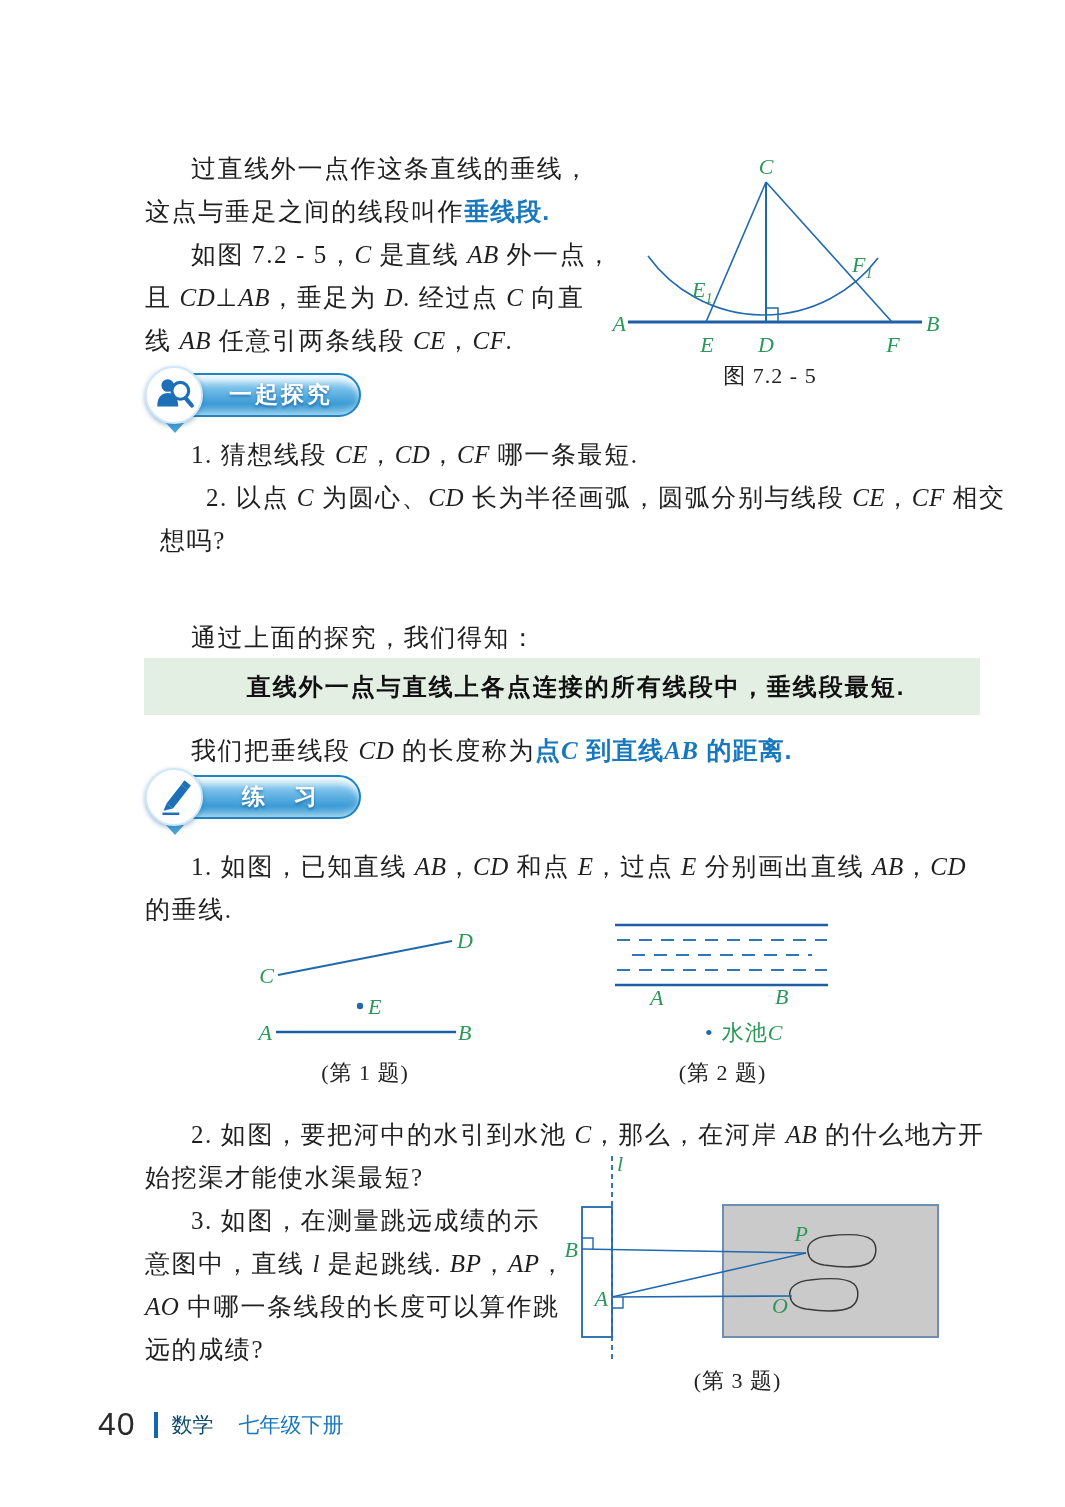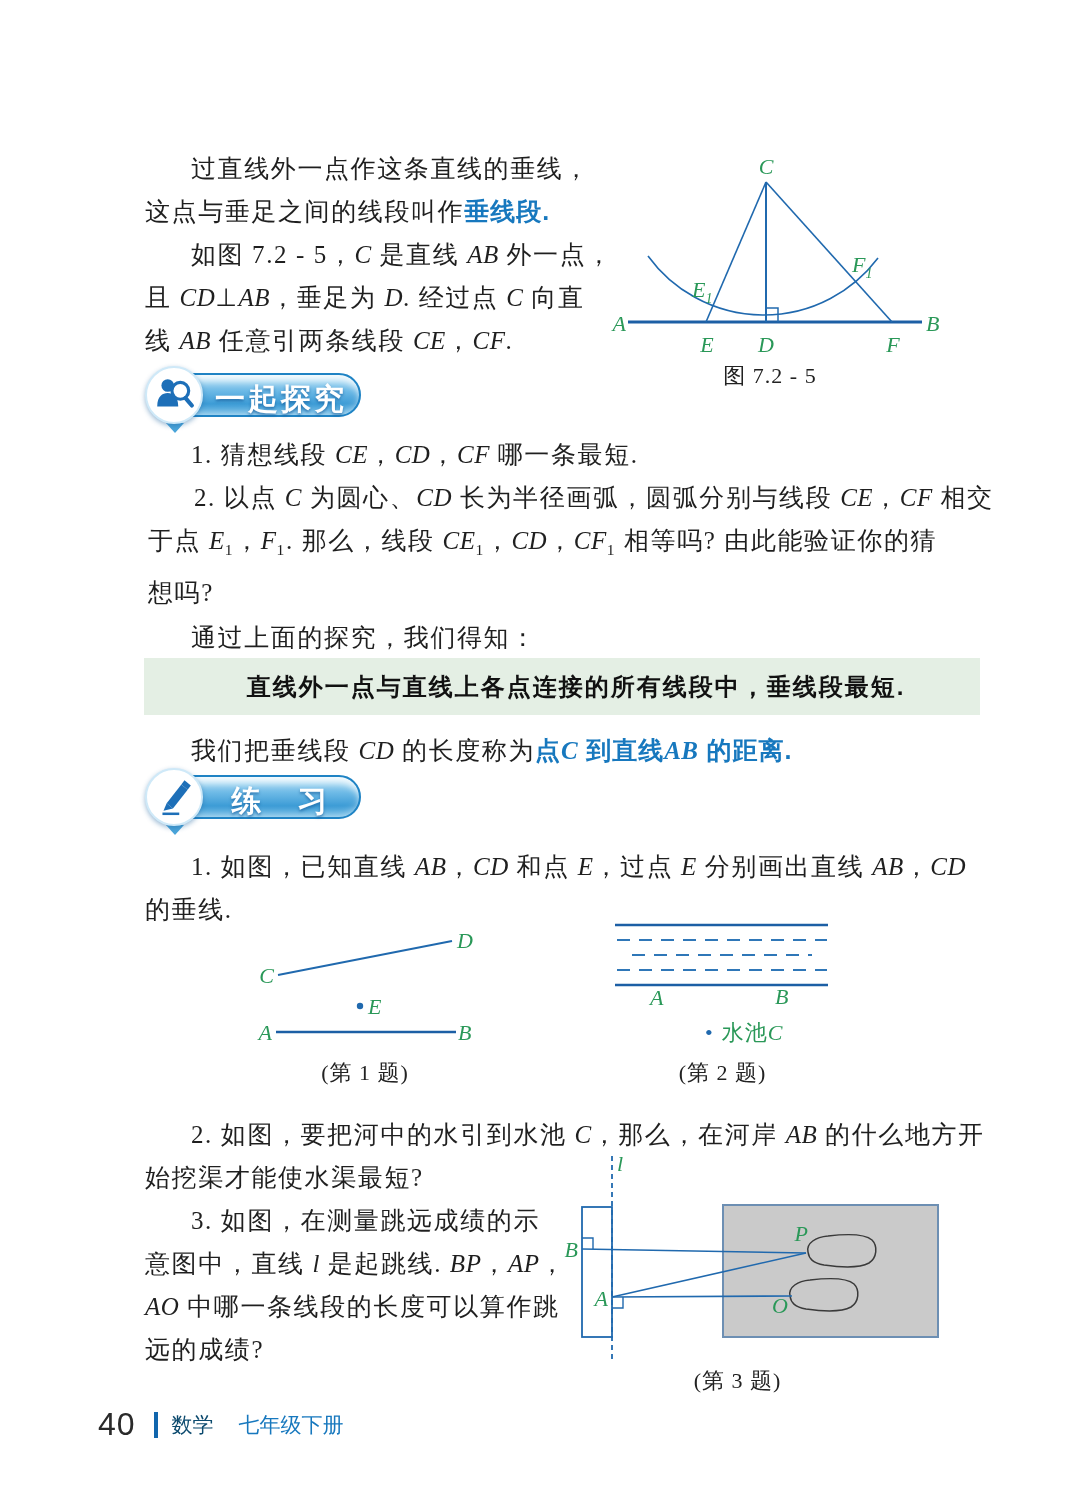--- a/index.html
+++ b/index.html
@@ -18,21 +18,21 @@
   .green-box{background:#e4efe4;display:flex;align-items:center;justify-content:center;}
   .green-box span{font-family:"Liberation Sans",sans-serif;font-weight:bold;font-size:24px;
                   letter-spacing:2px;color:#111;}
   
   .badge{width:220px;height:58px;}
   .badge-pill{position:absolute;left:20px;top:3px;width:196px;height:44px;border-radius:23px;
       box-sizing:border-box;border:2px solid #1f83c4;
       background:linear-gradient(180deg,#b9e3f7 0%,#6cb9e6 40%,#3d9cd6 72%,#63b5e3 100%);
       box-shadow:inset 0 9px 7px -3px rgba(255,255,255,.85), inset 0 -7px 8px -5px rgba(255,255,255,.55);}
   .badge-label{position:absolute;left:0;right:0;top:9px;text-align:center;padding-left:52px;
-      font-family:"Liberation Sans",sans-serif;font-weight:bold;font-size:30px;color:#fff;
+      font-family:"Liberation Sans",sans-serif;font-weight:bold;font-size:23px;color:#fff;
       letter-spacing:3px;text-shadow:0 2px 3px rgba(18,88,150,.65);}
   .badge-circle{position:absolute;left:0;top:-4px;width:58px;height:58px;border-radius:50%;
       background:#fff;border:2px solid #cfe9f8;box-sizing:border-box;
       box-shadow:0 2px 5px rgba(30,100,160,.45);display:flex;align-items:center;justify-content:center;}
   .badge-tri{position:absolute;left:21px;top:53px;width:0;height:0;
       border-left:9px solid transparent;border-right:9px solid transparent;border-top:10px solid #4aa5da;}
   
   .svg-label{fill:#2a9858;font-size:22px;}
   .svg-sub{font-size:14px;}
   
@@ -85,23 +85,22 @@
       <svg width="42" height="42" viewBox="0 0 40 40">
         <circle cx="14" cy="11" r="6" fill="#1d6fb8"></circle>
         <path d="M4 31 C4 21 9 18 14 18 C19 18 24 21 24 31 Z" fill="#1d6fb8"></path>
         <circle cx="26" cy="16" r="8" fill="#ffffff" stroke="#1d6fb8" stroke-width="3"></circle>
         <line x1="31" y1="23" x2="37" y2="30" stroke="#1d6fb8" stroke-width="4" stroke-linecap="round"></line>
       </svg>
     </div>
   </div>
 
   <div class="abs t-line indent" style="left:145px;top:433px;width:815px;">1. 猜想线段 <i>CE</i>，<i>CD</i>，<i>CF</i> 哪一条最短.</div>
-  <div class="abs" style="left:148px;top:476px;width:815px;">
+  <div class="abs" style="left:160px;top:476px;width:815px;">
     <div class="t-line indent">2. 以点 <i>C</i> 为圆心、<i>CD</i> 长为半径画弧，圆弧分别与线段 <i>CE</i>，<i>CF</i> 相交</div>
-    <div class="t-line">于点 <i>E</i><sub>1</sub>，<i>F</i><sub>1</sub>.  那么，线段 <i>CE</i><sub>1</sub>，<i>CD</i>，<i>CF</i><sub>1</sub> 相等吗? 由此能验证你的猜</div>
     <div class="t-line">想吗?</div>
   </div>
 
   <div class="abs t-line indent" style="left:145px;top:616px;width:815px;">通过上面的探究，我们得知：</div>
   <div class="abs green-box" style="left:144px;top:658px;width:808px;height:57px;padding-left:28px;">
     <span>直线外一点与直线上各点连接的所有线段中，垂线段最短.</span>
   </div>
   <div class="abs t-line indent" style="left:145px;top:729px;width:815px;">我们把垂线段 <i>CD</i> 的长度称为<span class="dist">点<i>C</i> 到直线<i>AB</i> 的距离.</span></div>
 
   <div class="abs badge" style="left:145px;top:772px;">

